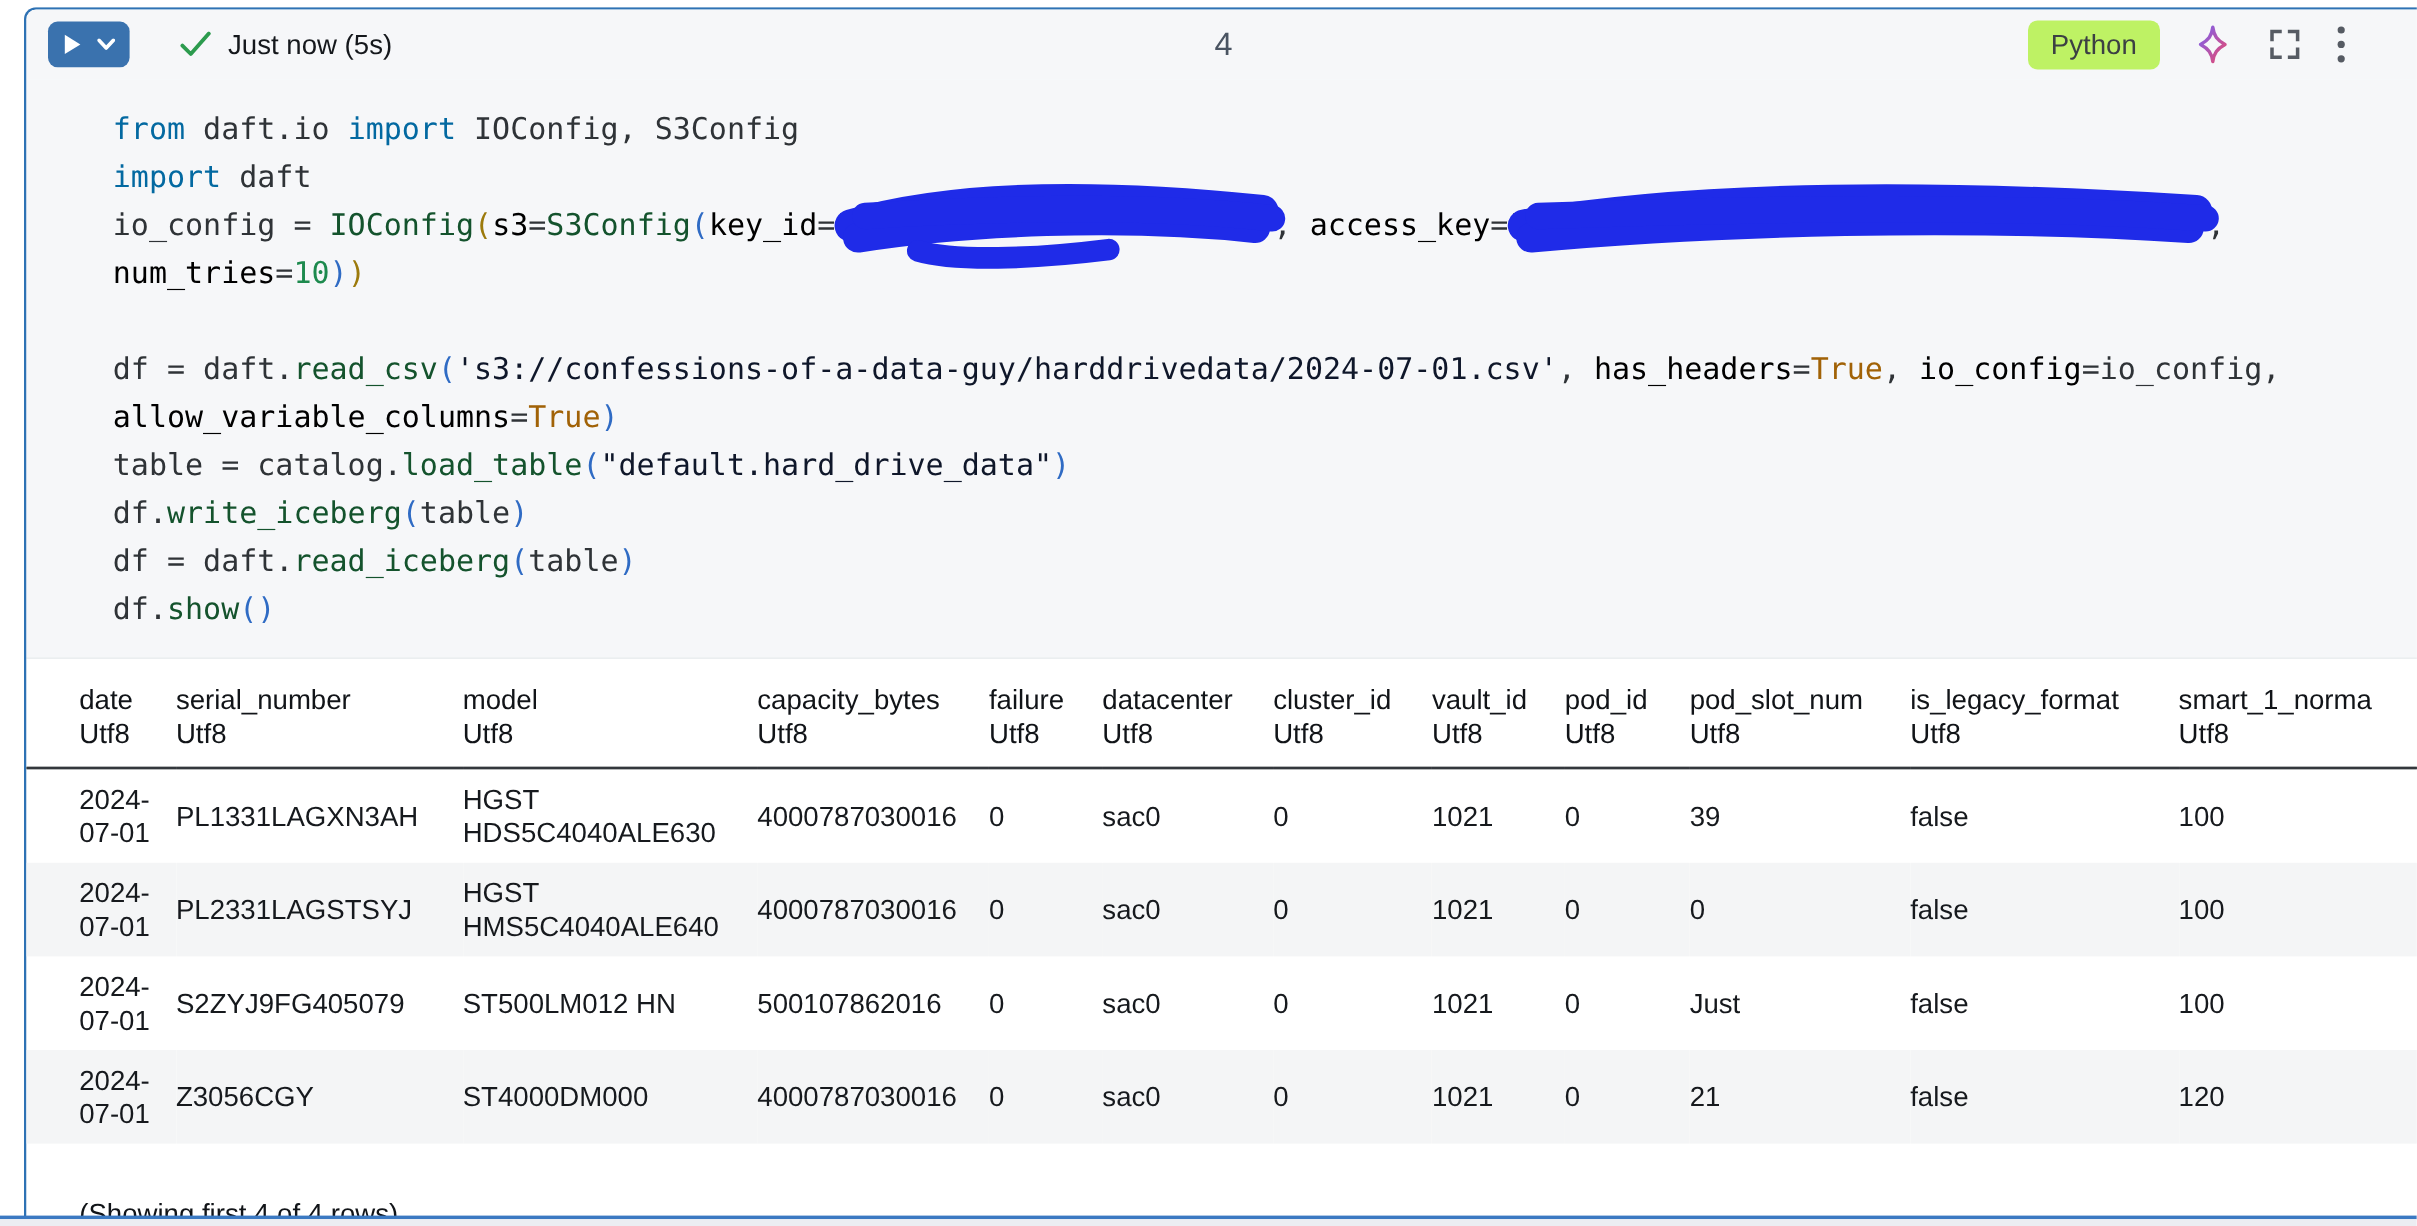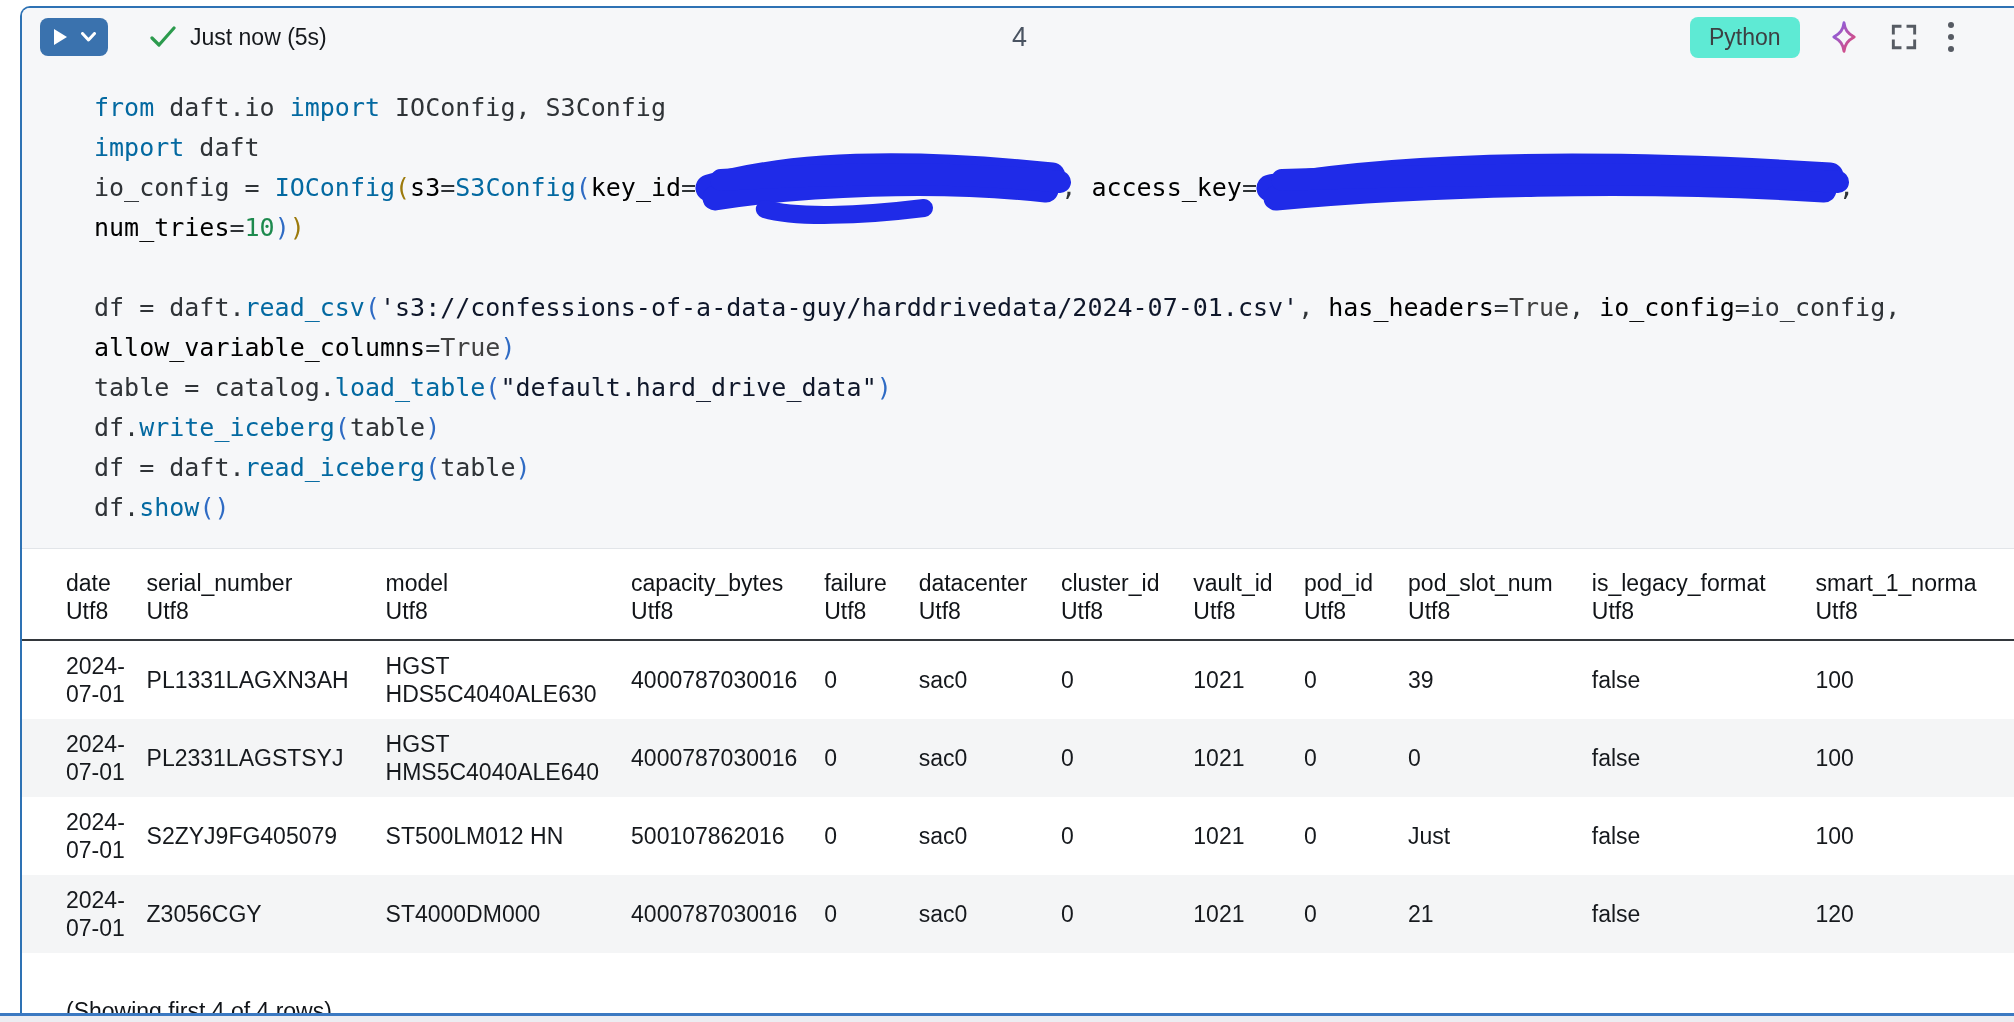--- a/index.html
+++ b/index.html
@@ -28,37 +28,37 @@
     cursor:pointer; border:none;
   }
   .check-wrap { margin-left:42px; display:flex; align-items:center; }
   .status-text { margin-left:14px; font-size:23px; color:#15181c; }
   .cell-number { position:absolute; left:990px; top:14px; font-size:27px; color:#4a5462; }
   .toolbar-right {
     position:absolute; left:1668px; top:0; height:58px;
     display:flex; align-items:center; gap:26px;
   }
   .lang-badge {
-    background:#5eead4; color:#3c4043; font-size:23px;
+    background:#bef264; color:#3c4043; font-size:23px;
     padding:9px 19px; border-radius:8px; line-height:1;
   }
   .icon-btn { display:flex; align-items:center; justify-content:center; background:none; border:none; cursor:pointer; }
 
   
   .code {
     background:#f6f7f9; padding:22px 0 20px 72px;
     font-family:"DejaVu Sans Mono", monospace;
     font-size:25px; line-height:40px; white-space:pre;
   }
   .code-line { height:40px; }
   .tok-p { color:#2f3337; }
   .tok-k { color:#0369a1; }
-  .tok-f { color:#0369a1; }
+  .tok-f { color:#14532d; }
   .tok-s { color:#0f172a; }
-  .tok-b { color:#404040; }
+  .tok-b { color:#a16207; }
   .tok-n { color:#1d8a4e; }
   .tok-v { color:#000000; }
   .tok-g { color:#9c7a0c; }
   .tok-u { color:#2f6bc4; }
   .redact { display:inline-block; position:relative; height:30px; vertical-align:-6px; }
   .redact svg { position:absolute; left:-22px; top:-26px; overflow:visible; }
 
   .divider { height:1px; background:#e2e5e9; }
 
   

